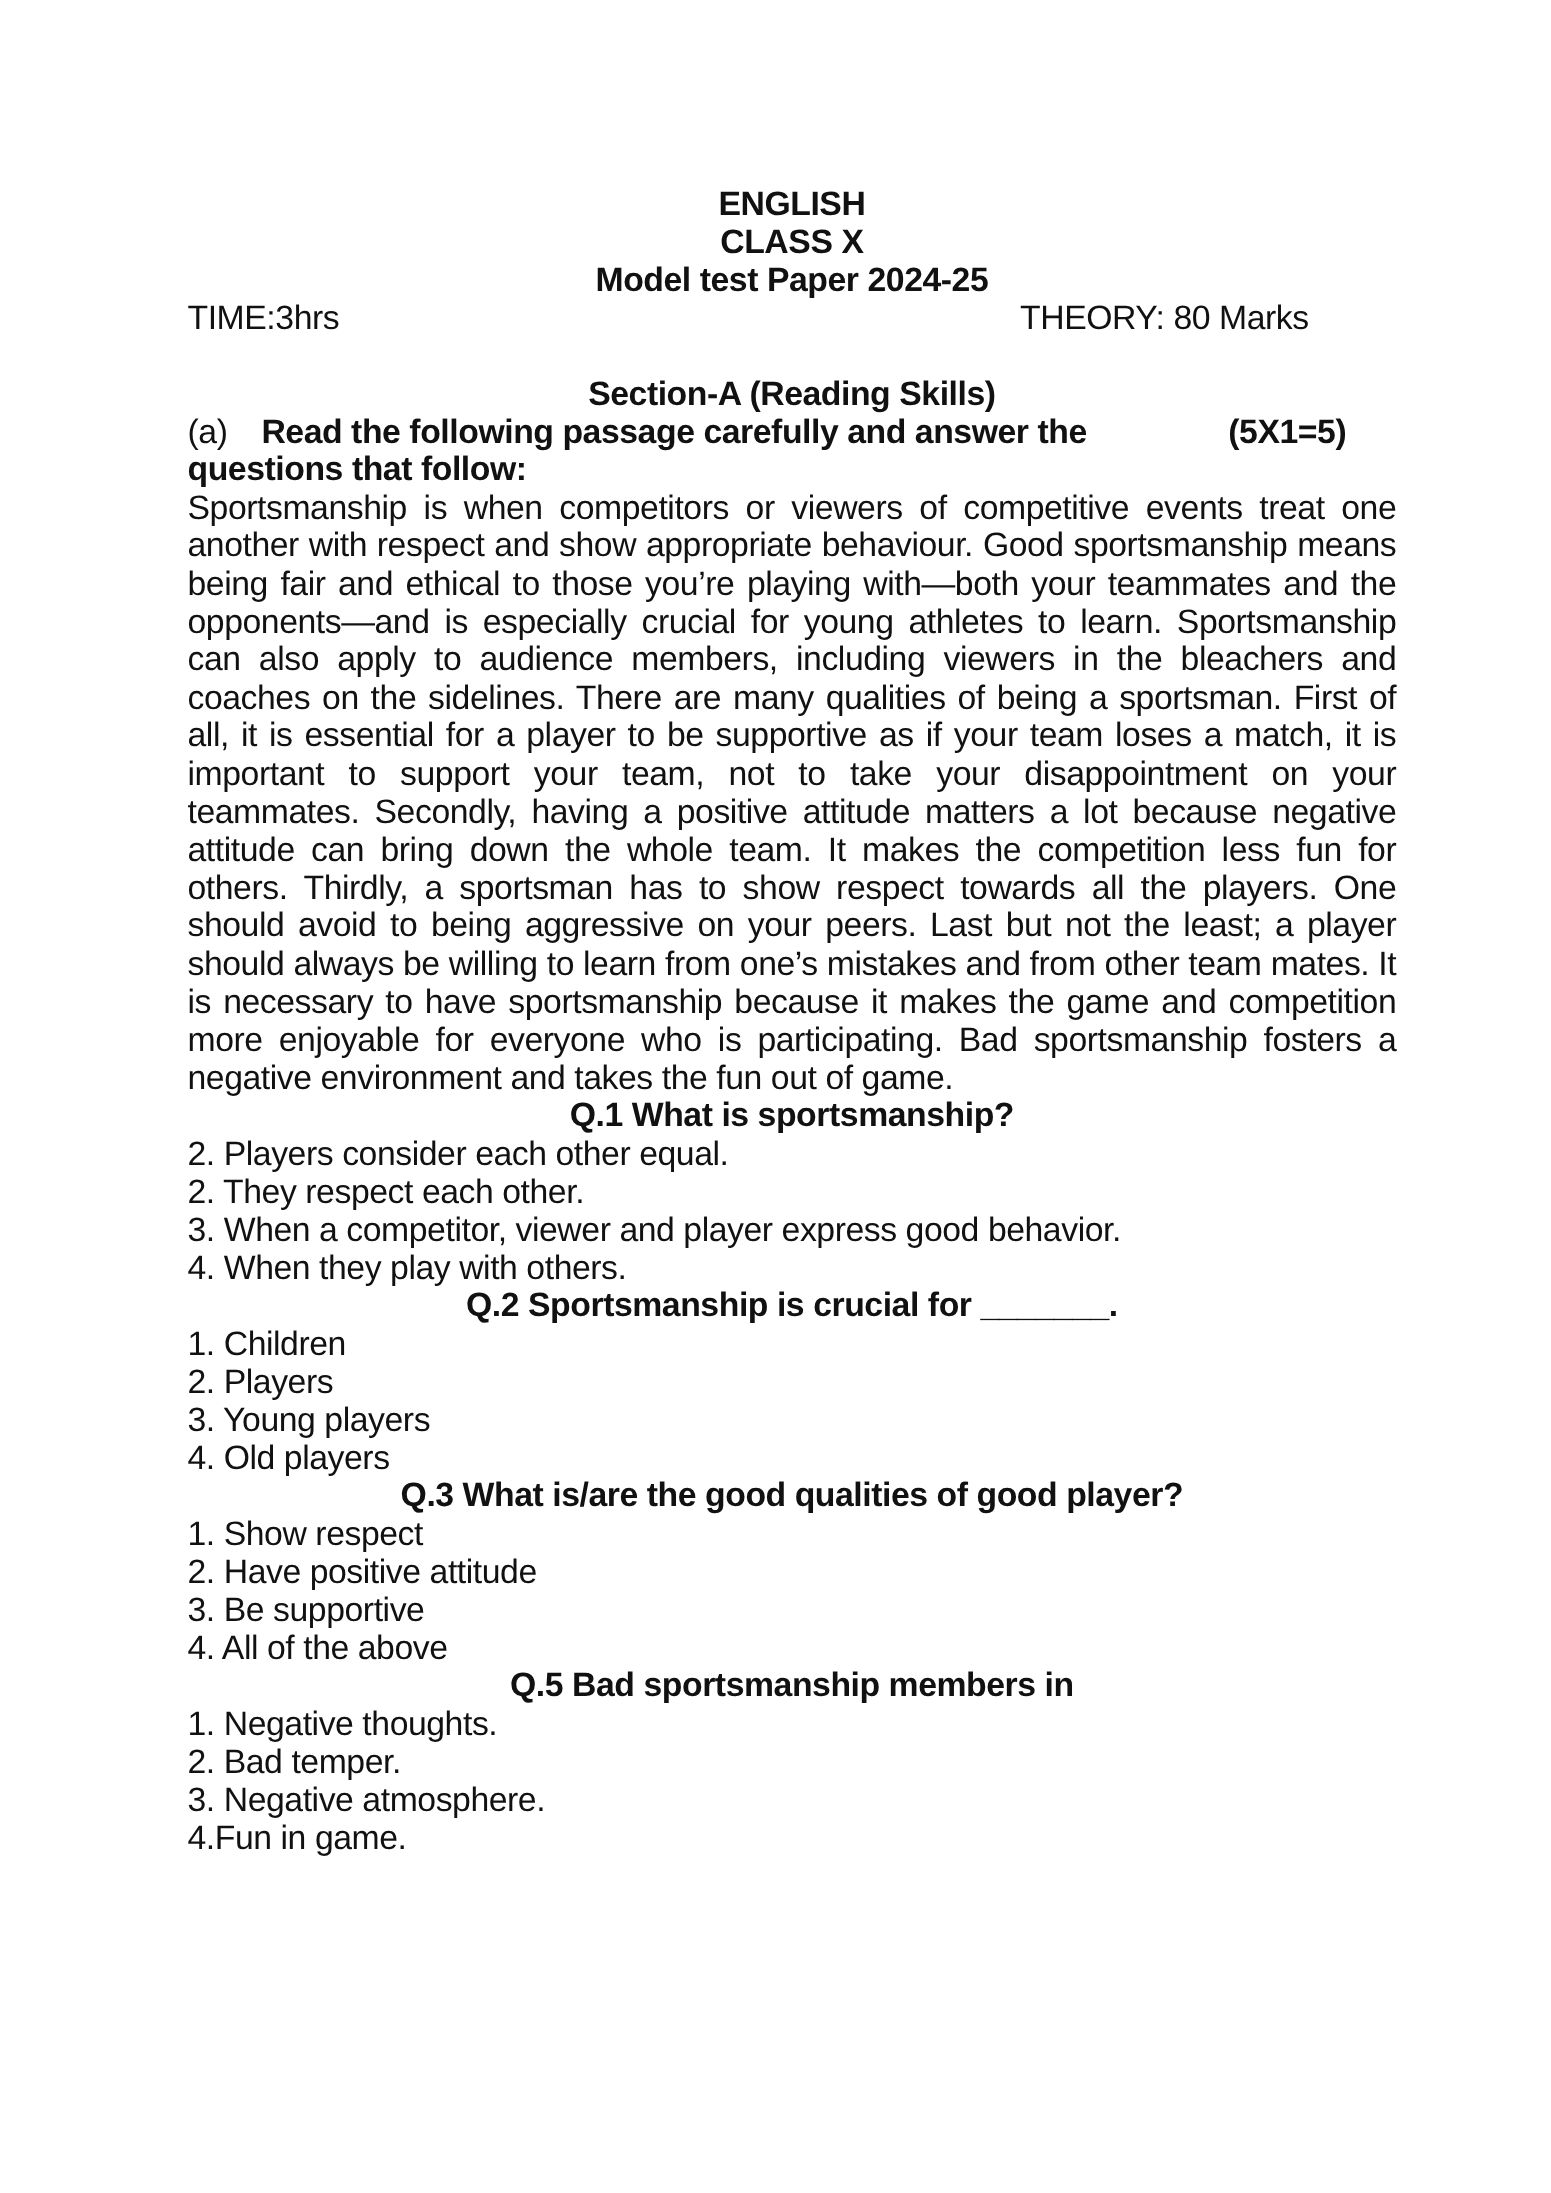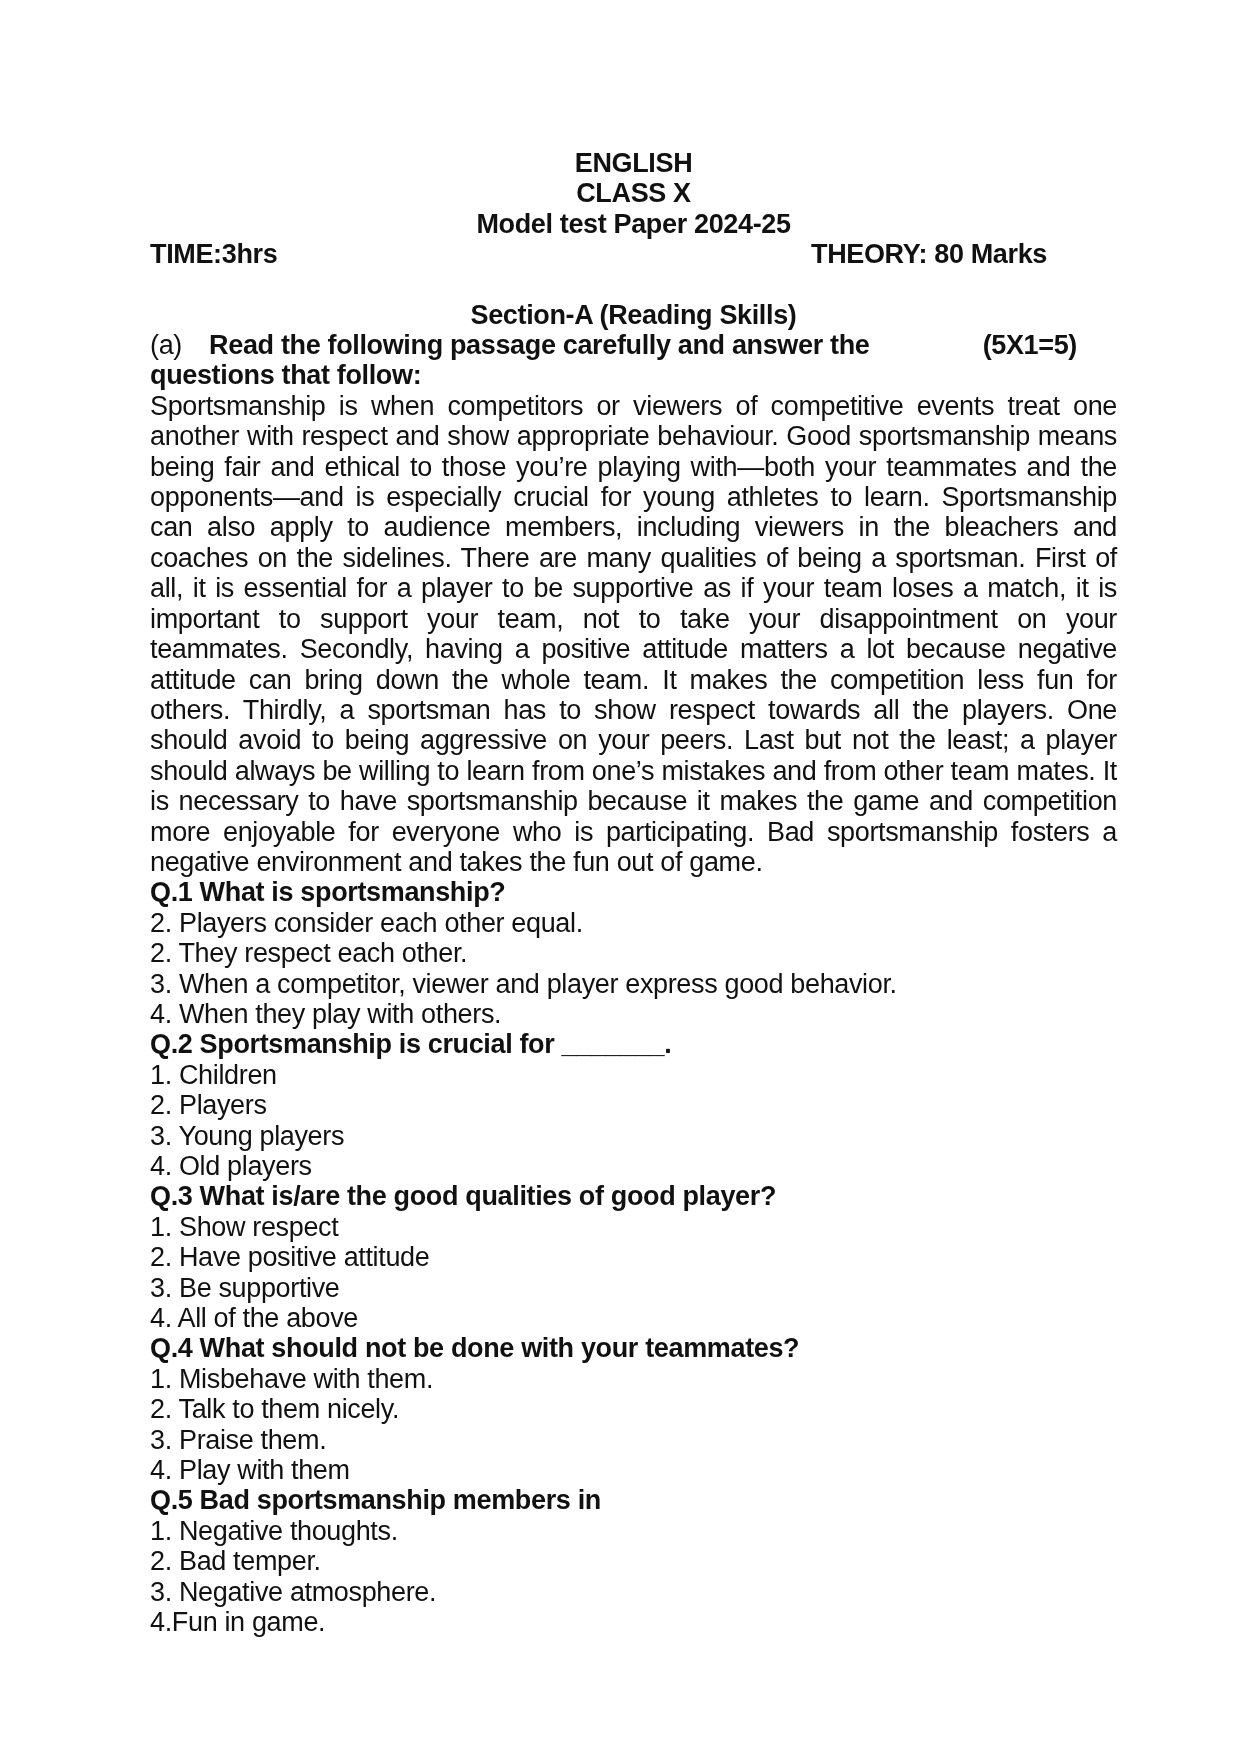--- a/index.html
+++ b/index.html
@@ -5,26 +5,26 @@
     html, body { margin: 0; padding: 0; background: #ffffff; }
     body {
       width: 1241px; height: 1754px; position: relative; overflow: hidden;
       font-family: "Liberation Sans", sans-serif; color: #111;
     }
     .page {
       position: absolute; left: 150px; top: 148px; width: 967px;
       font-size: 27px; line-height: 30.4px; letter-spacing: -0.35px;
     }
     .center { text-align: center; font-weight: bold; }
-    .header-row { display: flex; justify-content: space-between; font-weight: bold; padding-right: 70px; align-items: flex-end; }
+    .header-row { display: flex; justify-content: space-between; font-weight: normal; padding-right: 70px; align-items: flex-end; }
     .gap { height: 30px; }
     .instr { display: flex; justify-content: space-between; padding-right: 40px; }
     .instr b { font-weight: bold; margin-left: 20px; }
     .passage { text-align: justify; text-align-last: left; }
-    .q { font-weight: bold; }
+    .q { font-weight: bold; text-align: center; }
     .opt { font-weight: normal; }
   </style>
 </head>
 <body>
 
 <div class="page">
   <div class="center">ENGLISH</div>
   <div class="center">CLASS X</div>
   <div class="center">Model test Paper 2024-25</div>
   <div class="header-row">
@@ -54,26 +54,19 @@
     <div class="opt">4. Old players</div>
   </div>
   <div>
     <div class="q">Q.3 What is/are the good qualities of good player?</div>
     <div class="opt">1. Show respect</div>
     <div class="opt">2. Have positive attitude</div>
     <div class="opt">3. Be supportive</div>
     <div class="opt">4. All of the above</div>
   </div>
   <div>
-    <div class="q">Q.4 What should not be done with your teammates?</div>
-    <div class="opt">1. Misbehave with them.</div>
-    <div class="opt">2. Talk to them nicely.</div>
-    <div class="opt">3. Praise them.</div>
-    <div class="opt">4. Play with them</div>
-  </div>
-  <div>
     <div class="q">Q.5 Bad sportsmanship members in</div>
     <div class="opt">1. Negative thoughts.</div>
     <div class="opt">2. Bad temper.</div>
     <div class="opt">3. Negative atmosphere.</div>
     <div class="opt">4.Fun in game.</div>
   </div>
 </div>
 
 </body></html>

